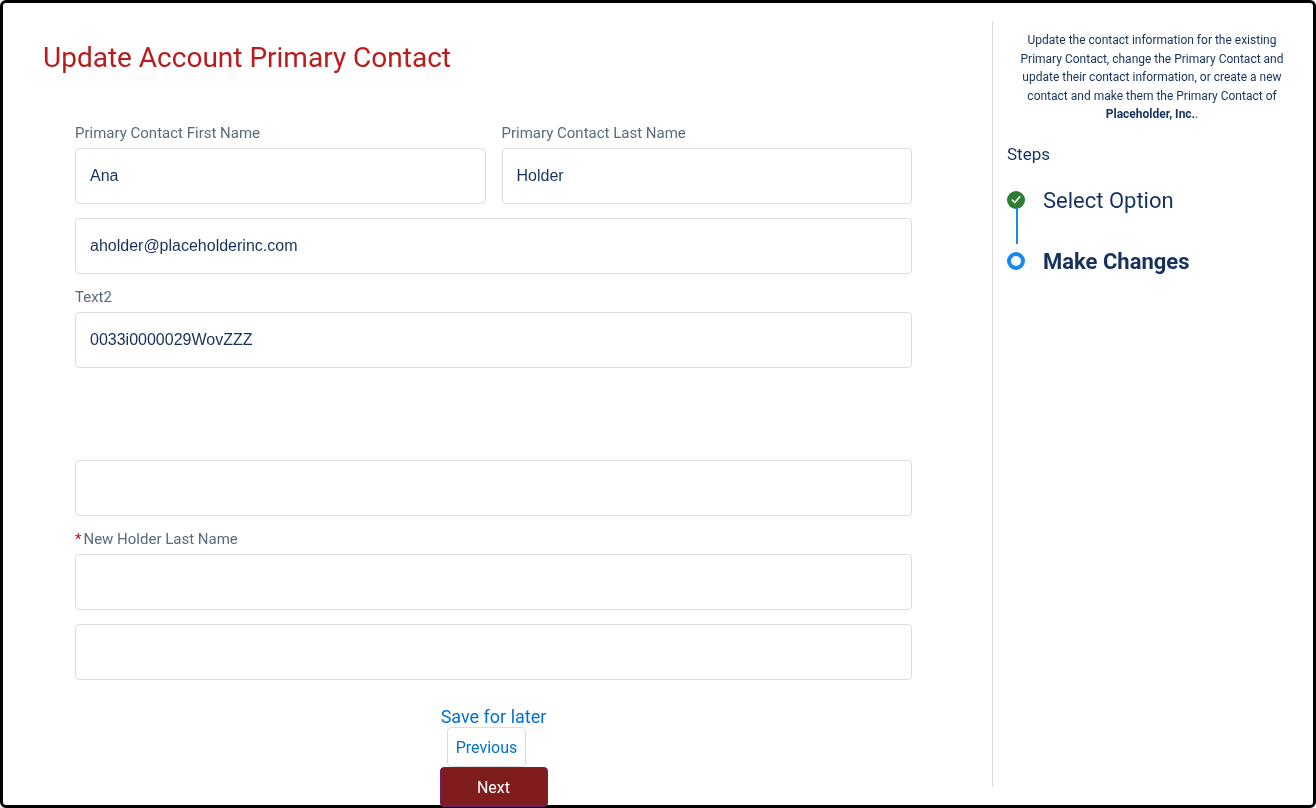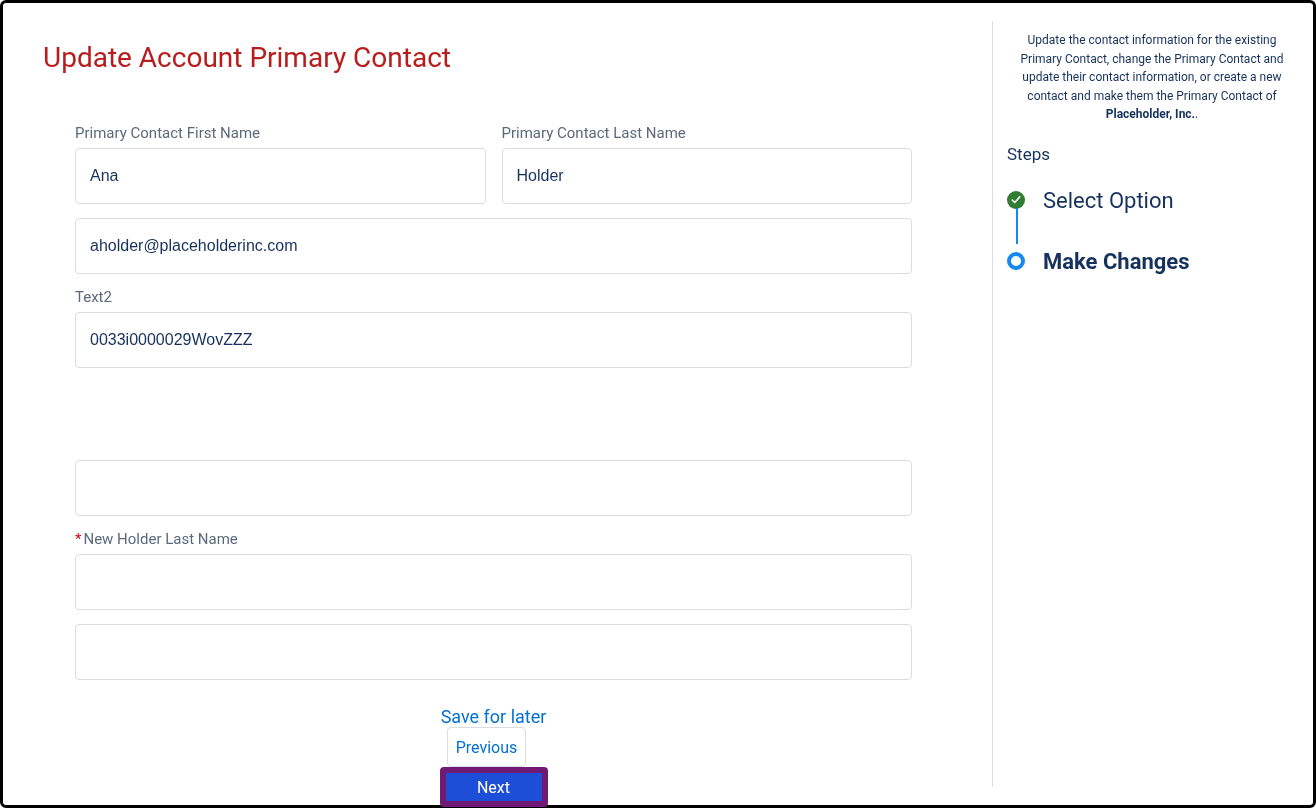--- a/index.html
+++ b/index.html
@@ -85,22 +85,22 @@
     cursor:pointer;
     font-family:inherit;
   }
   .btn-prev {
     background:#fff;
     border:1px solid #d9dde2;
     color:#0070d2;
     margin-right:14px;
   }
   .btn-next {
-    background:#1d4ed8;
-    border:6px solid #701a75;
+    background:#7f1d1d;
+    border:1px solid #701a75;
     color:#fff;
     min-width:108px;
   }
   .divider {
     width:1px;
     background:#d9dde2;
     margin:0 14px 0 26px;
     align-self:stretch;
   }
   .sidebar {

